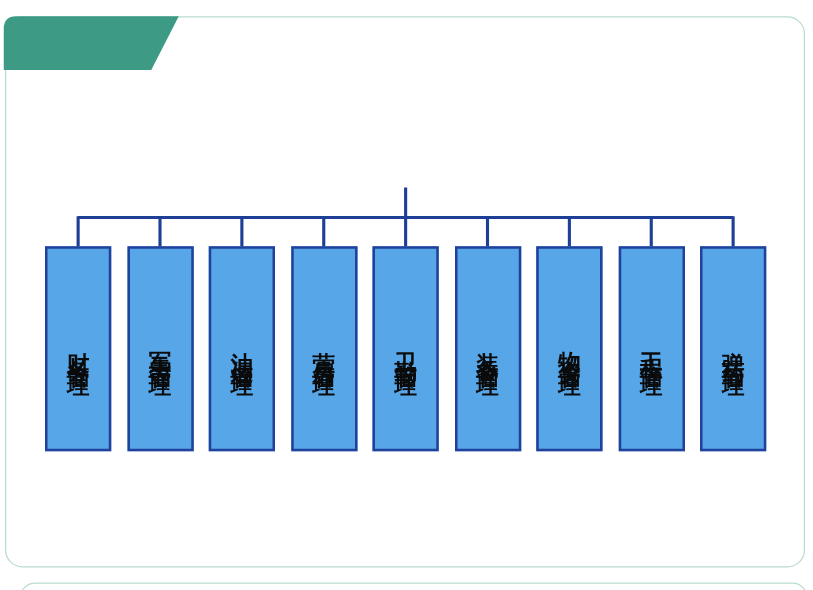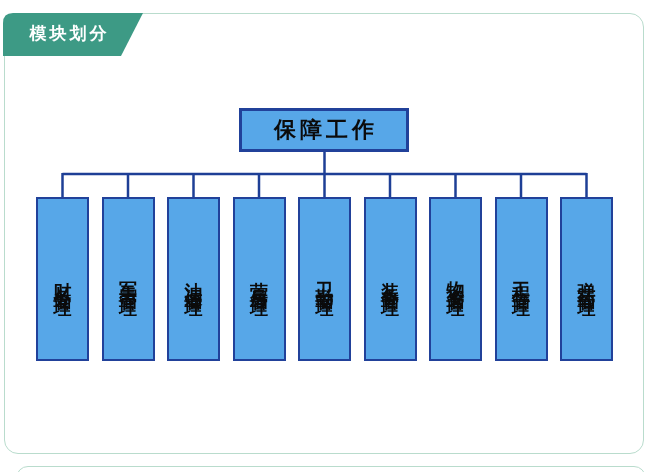--- a/index.html
+++ b/index.html
@@ -58,41 +58,37 @@
 
 <div class="page">
 
   <div class="card"></div>
 
   <div class="next-card"></div>
 
   <svg class="tab" viewBox="0 0 170 46">
     <path d="M 11,1 H 141 L 119,44 H 1 V 11 Q 1,1 11,1 Z" style="fill:var(--tab_green,#3d9a85);"></path>
   </svg>
-  <div class="tab-label">模块划分</div>
 
   <svg class="connectors" viewBox="0 0 650 472">
     <g style="stroke:var(--line_navy,#1e3f96);stroke-width:2.5;">
       <line x1="324.5" y1="150" x2="324.5" y2="175"></line>
       <line x1="62.5" y1="174" x2="586.5" y2="174"></line>
       <line x1="62.5" y1="173" x2="62.5" y2="198"></line>
       <line x1="128" y1="173" x2="128" y2="198"></line>
       <line x1="193.5" y1="173" x2="193.5" y2="198"></line>
       <line x1="259" y1="173" x2="259" y2="198"></line>
       <line x1="324.5" y1="173" x2="324.5" y2="198"></line>
       <line x1="390" y1="173" x2="390" y2="198"></line>
       <line x1="455.5" y1="173" x2="455.5" y2="198"></line>
       <line x1="521" y1="173" x2="521" y2="198"></line>
       <line x1="586.5" y1="173" x2="586.5" y2="198"></line>
     </g>
   </svg>
 
-  <div class="root-node">
-    <span class="root-label">保障工作</span>
-  </div>
 
   <div class="modules-row">
     <div class="module-node">
       <span class="module-label">财务管理</span>
     </div>
     <div class="module-node">
       <span class="module-label">军需管理</span>
     </div>
     <div class="module-node">
       <span class="module-label">油运管理</span>

